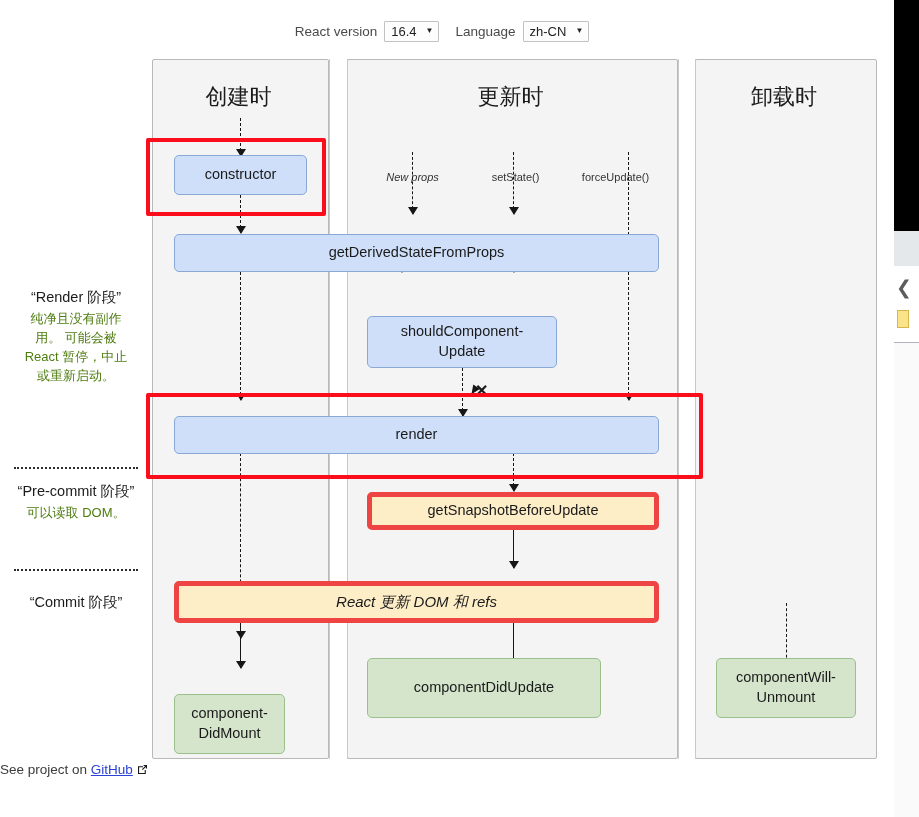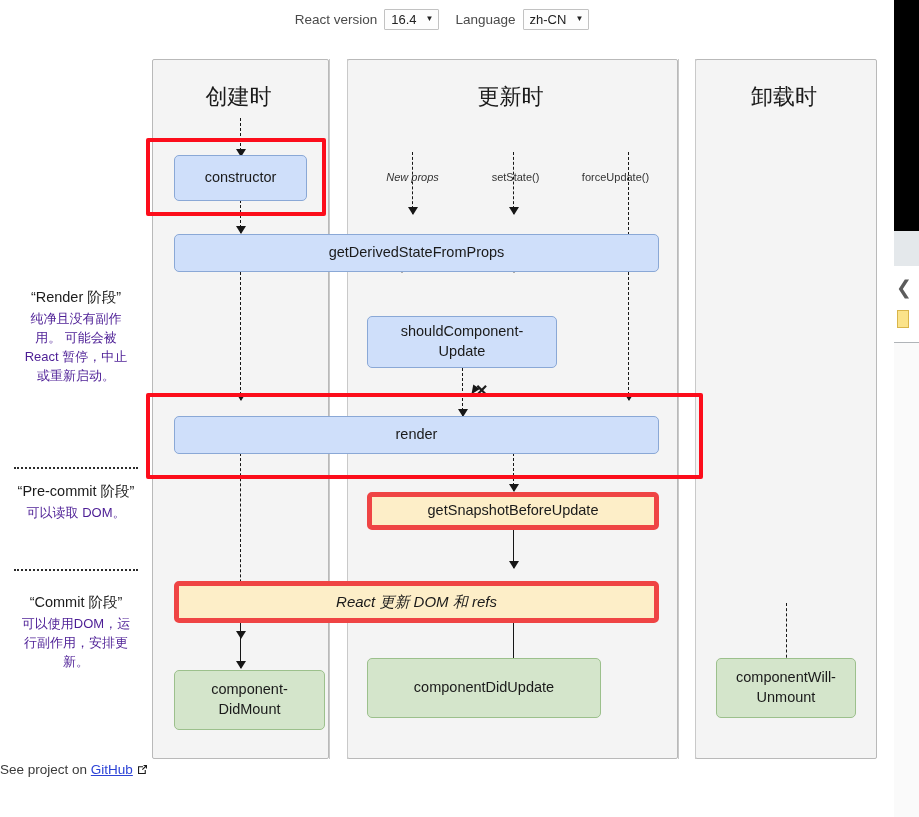--- a/index.html
+++ b/index.html
@@ -8,21 +8,21 @@
     width: 919px; height: 817px;
     background: #ffffff;
     font-family: "Liberation Sans", sans-serif;
     overflow: hidden;
   }
 
   #root { position: relative; width: 919px; height: 817px; background:#fff; }
 
   
   .topbar {
-    position: absolute; left: 0; top: 0; width: 884px; height: 38px;
+    position: absolute; left: 0; top: 12px; width: 884px; height: 38px;
     display: flex; align-items: center; justify-content: center; gap: 16px;
   }
   .ctrl { display: flex; align-items: center; gap: 7px; }
   .ctrl-label { font-size: 13.5px; color: #4a4a4a; }
   .select-box {
     border: 1px solid #c2c2c2; background: #fdfdfd;
     height: 21px; padding: 0 5px 0 6px;
     display: flex; align-items: center; gap: 9px;
     font-size: 13px; color: #222; border-radius: 1px;
   }
@@ -93,21 +93,21 @@
   .curs::before {
     content: ""; position: absolute;
     border-left: 4px solid transparent; border-right: 4px solid transparent;
     border-bottom: 9px solid #161616;
     transform: rotate(215deg);
   }
 
   
   .side { position: absolute; left: 0; width: 152px; text-align: center; }
   .side-title { font-size: 14.5px; color: #1b1b1b; margin-bottom: 3px; }
-  .side-desc  { font-size: 13px; color: #4c1d95; line-height: 1.45; }
+  .side-desc  { font-size: 13px; color: #4d7c0f; line-height: 1.45; }
   .dotted {
     position: absolute; left: 14px; width: 124px; height: 0;
     border-top: 2px dotted #2b2b2b;
   }
 
   
   .footer {
     position: absolute; left: 0; top: 762px; width: 884px;
     font-size: 13.5px; color: #3a3a3a;
   }
@@ -233,34 +233,34 @@
       </div>
 
     <div class="arrow" style="left:786px; top:565px; height:65px;">
         <span class="stem"></span>
         <span class="head"></span>
       </div>
 
     <div class="curs" style="left:470px; top:348px;"></div>
     <div class="xmark" style="left:475px; top:345px;">✕</div>
 
-    <div class="node blue" style="left:174px; top:117px; width:133px; height:46px;">constructor</div>
+    <div class="node blue" style="left:174px; top:117px; width:133px; height:40px;">constructor</div>
 
     <div class="node blue" style="left:174px; top:196px; width:485px; height:38px;">getDerivedStateFromProps</div>
 
     <div class="node blue" style="left:367px; top:278px; width:190px; height:52px; white-space:pre-line;">shouldComponent-
 Update</div>
 
     <div class="node blue" style="left:174px; top:378px; width:485px; height:38px;">render</div>
 
     <div class="node yellow" style="left:367px; top:454px; width:292px; height:38px;">getSnapshotBeforeUpdate</div>
 
     <div class="node yellow italic" style="left:174px; top:543px; width:485px; height:42px; font-size:15px;">React 更新 DOM 和 refs</div>
 
-    <div class="node green" style="left:174px; top:632px; width:151px; height:60px; white-space:pre-line;">component-
+    <div class="node green" style="left:174px; top:656px; width:111px; height:60px; white-space:pre-line;">component-
 DidMount</div>
 
     <div class="node green" style="left:367px; top:620px; width:234px; height:60px;">componentDidUpdate</div>
 
     <div class="node green" style="left:716px; top:620px; width:140px; height:60px; white-space:pre-line;">componentWill-
 Unmount</div>
 
     <div class="hl" style="left:146px; top:100px; width:180px; height:78px;"></div>
     <div class="hl" style="left:146px; top:355px; width:557px; height:86px;"></div>
 
@@ -271,21 +271,20 @@
 
     <div class="dotted" style="top:429px;"></div>
     <div class="side" style="top:444px;">
       <div class="side-title" style="padding:0 14px;">“Pre-commit 阶段”</div>
       <div class="side-desc" style="padding:0 16px;">可以读取 DOM。</div>
     </div>
     <div class="dotted" style="top:531px;"></div>
 
     <div class="side" style="top:555px;">
       <div class="side-title">“Commit 阶段”</div>
-      <div class="side-desc" style="padding:0 18px;">可以使用DOM，运行副作用，安排更新。</div>
     </div>
 
   </div>
 
   <div class="footer">
     <span>See project on </span><a href="#">GitHub</a><span class="ext-icon">
       <svg width="11" height="11" viewBox="0 0 11 11" aria-hidden="true">
         <path d="M1 2.2h5v1.1H2.1v5.6h5.6V6h1.1v4H1z" fill="#1a1a1a"></path>
         <path d="M6.6 1h3.4v3.4h-1.1V2.9L5.7 6.1 4.95 5.35 8.15 2.1H6.6z" fill="#1a1a1a"></path>
       </svg>

